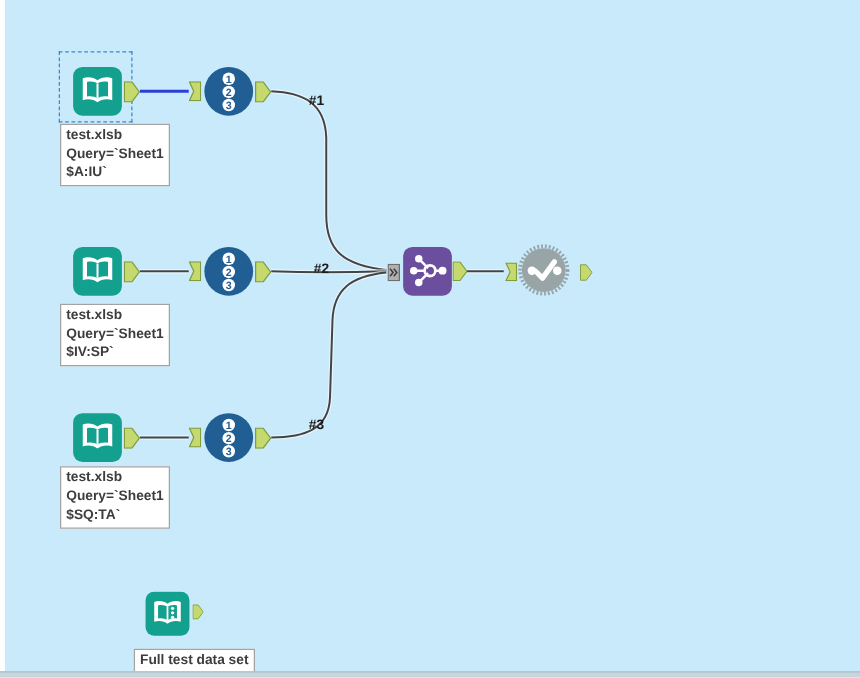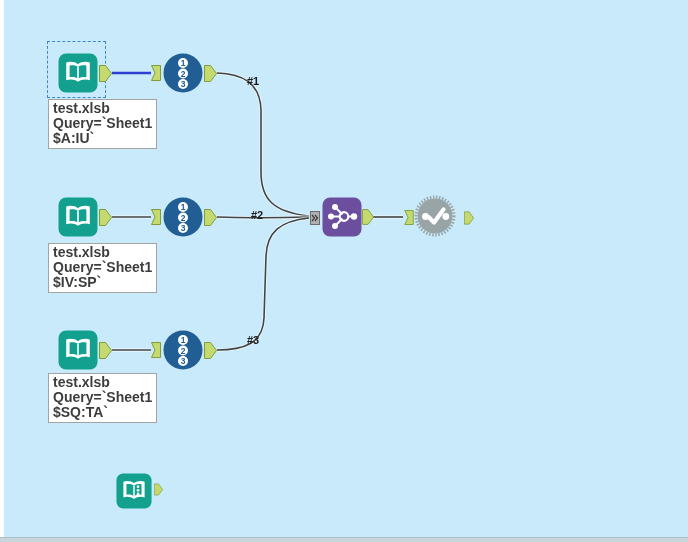--- a/index.html
+++ b/index.html
@@ -15,21 +15,21 @@
   .wire-selected{fill:none;stroke-width:2.4px;}
   .selection-box{
     position:absolute;left:47px;top:41px;width:59px;height:57px;
     border:1px dashed #3f86c9;box-sizing:border-box;
   }
   .tool{position:absolute;}
   .anchor{position:absolute;}
   .caption{
     position:absolute;background:#ffffff;border:1px solid #a3a3a3;
     padding:1px 4px 2px 4px;box-sizing:border-box;
-    font-size:14px;line-height:15px;font-weight:700;color:#3d3d3d;
+    font-size:11px;line-height:15px;font-weight:700;color:#3d3d3d;
     white-space:nowrap;
   }
   .wire-label{
     position:absolute;font-size:11px;font-weight:700;color:#1c1c1c;
     white-space:nowrap;
   }
   .selnum{font-family:"Liberation Sans",sans-serif;font-size:8.5px;font-weight:700;fill:#215e94;text-anchor:middle;}
   .left-edge{position:absolute;left:0;top:0;width:4px;height:538px;background:#fdfeff;}
   .bottom-edge{position:absolute;left:0;bottom:0;width:688px;height:4px;background:#c7d5dc;border-top:1px solid #aebfc8;box-sizing:content-box;}
 </style>
@@ -243,19 +243,22 @@
   <div class="caption" style="left:48px;top:243px;">
     <div>test.xlsb</div>
     <div>Query=`Sheet1</div>
     <div>$IV:SP`</div>
   </div>
   <div class="caption" style="left:48px;top:373px;">
     <div>test.xlsb</div>
     <div>Query=`Sheet1</div>
     <div>$SQ:TA`</div>
   </div>
+  <div class="caption" style="left:107px;top:519px;">
+    <div>Full test data set</div>
+  </div>
 
   <div class="wire-label" style="left:247px;top:75px;">#1</div>
   <div class="wire-label" style="left:251px;top:209px;">#2</div>
   <div class="wire-label" style="left:247px;top:334px;">#3</div>
 
   <div class="bottom-edge"></div>
 </div>
 
 </body></html>

